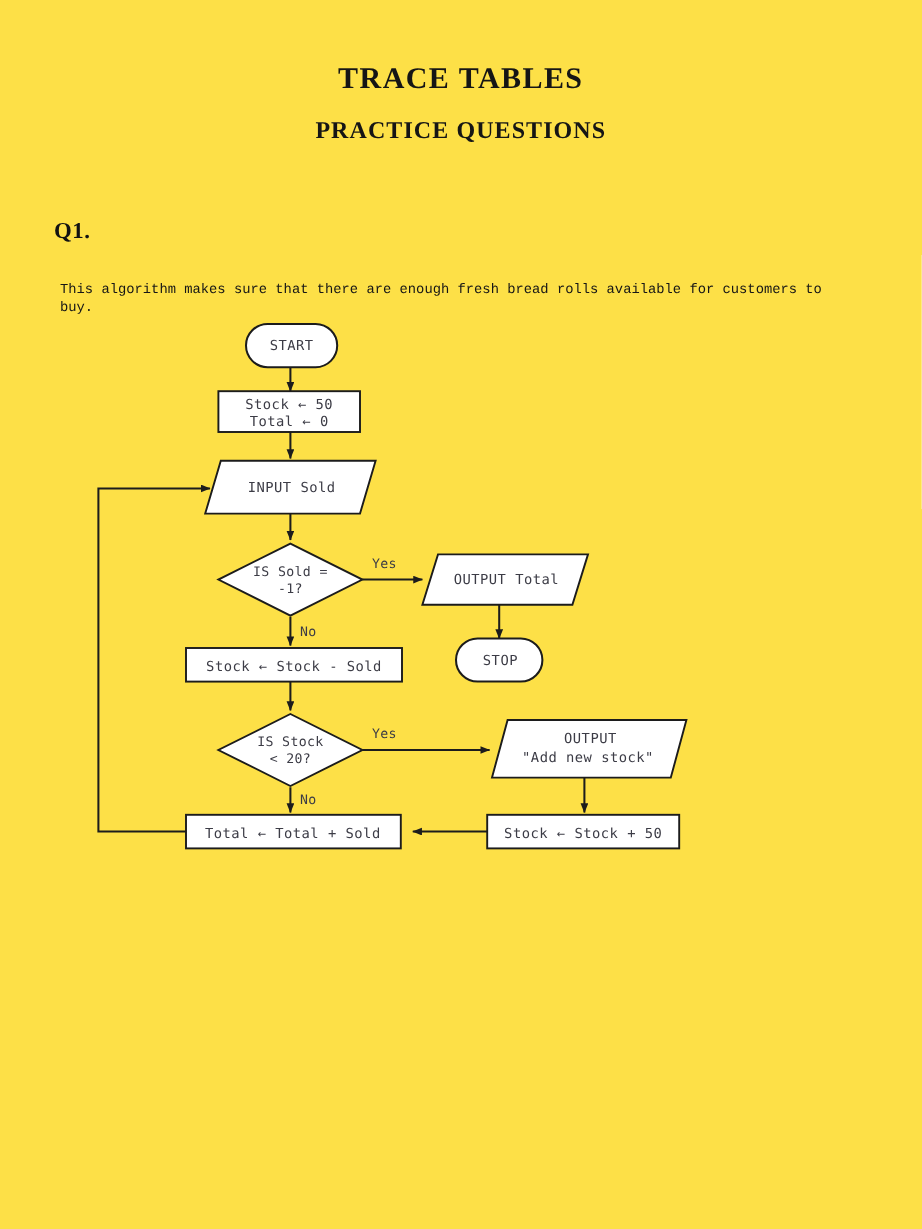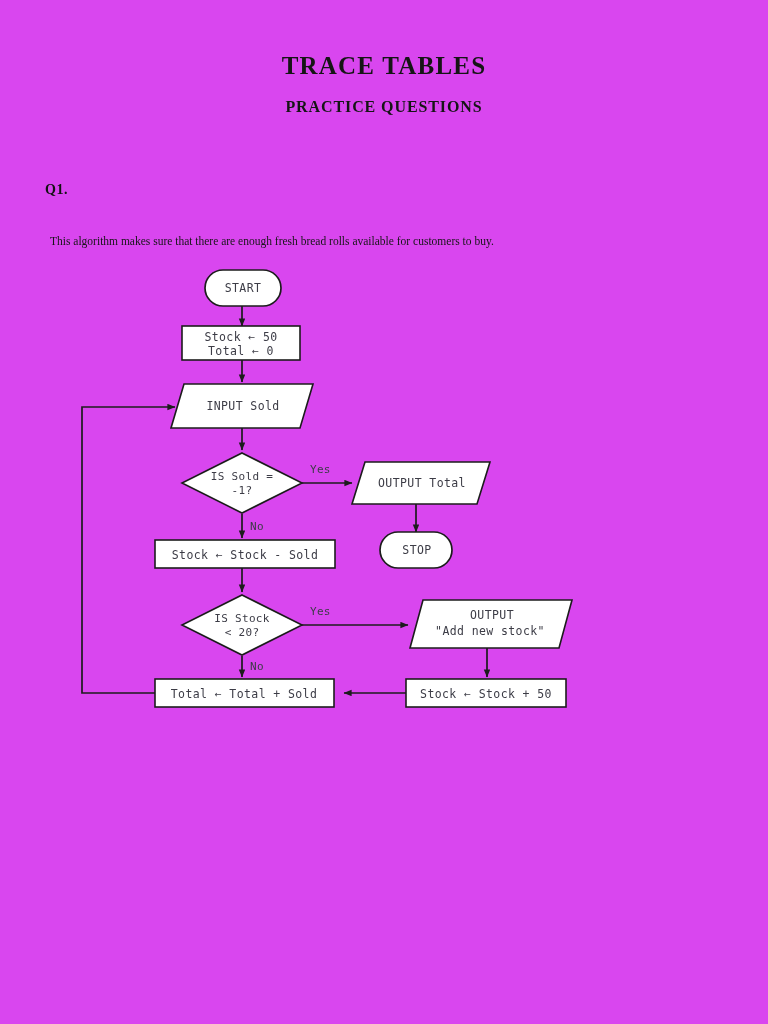--- a/index.html
+++ b/index.html
@@ -11,21 +11,21 @@
     width: 768px;
     height: 1024px;
     position: relative;
     font-family: "Liberation Sans", sans-serif;
     color: #1a1a1a;
     overflow: hidden;
   }
   .page {
     position: absolute;
     inset: 0;
-    background: #d946ef;
+    background: #fde047;
     padding-left: 12px;
   }
   .doc-title {
     position: absolute;
     top: 52px;
     left: 0;
     width: 768px;
     text-align: center;
     font-family: "Liberation Serif", serif;
     font-weight: bold;
@@ -36,42 +36,42 @@
     color: #151515;
   }
   .doc-subtitle {
     position: absolute;
     top: 98px;
     left: 0;
     width: 768px;
     text-align: center;
     font-family: "Liberation Serif", serif;
     font-weight: bold;
-    font-size: 16px;
+    font-size: 20px;
     letter-spacing: 0.9px;
     font-variant: small-caps;
     text-transform: uppercase;
     color: #151515;
   }
   .q-number {
     position: absolute;
     top: 182px;
     left: 45px;
     font-family: "Liberation Serif", serif;
     font-weight: bold;
-    font-size: 14px;
+    font-size: 19px;
     letter-spacing: 0.5px;
     color: #121212;
   }
   .q-intro {
     position: absolute;
     top: 234px;
     left: 50px;
     width: 660px;
-    font-family: Liberation Serif, serif;
+    font-family: Liberation Mono, monospace;
     font-size: 11.5px;
     line-height: 15px;
     color: #161616;
   }
   .flow-wrap {
     position: absolute;
     top: 256px;
     left: 60px;
     width: 620px;
     height: 470px;

